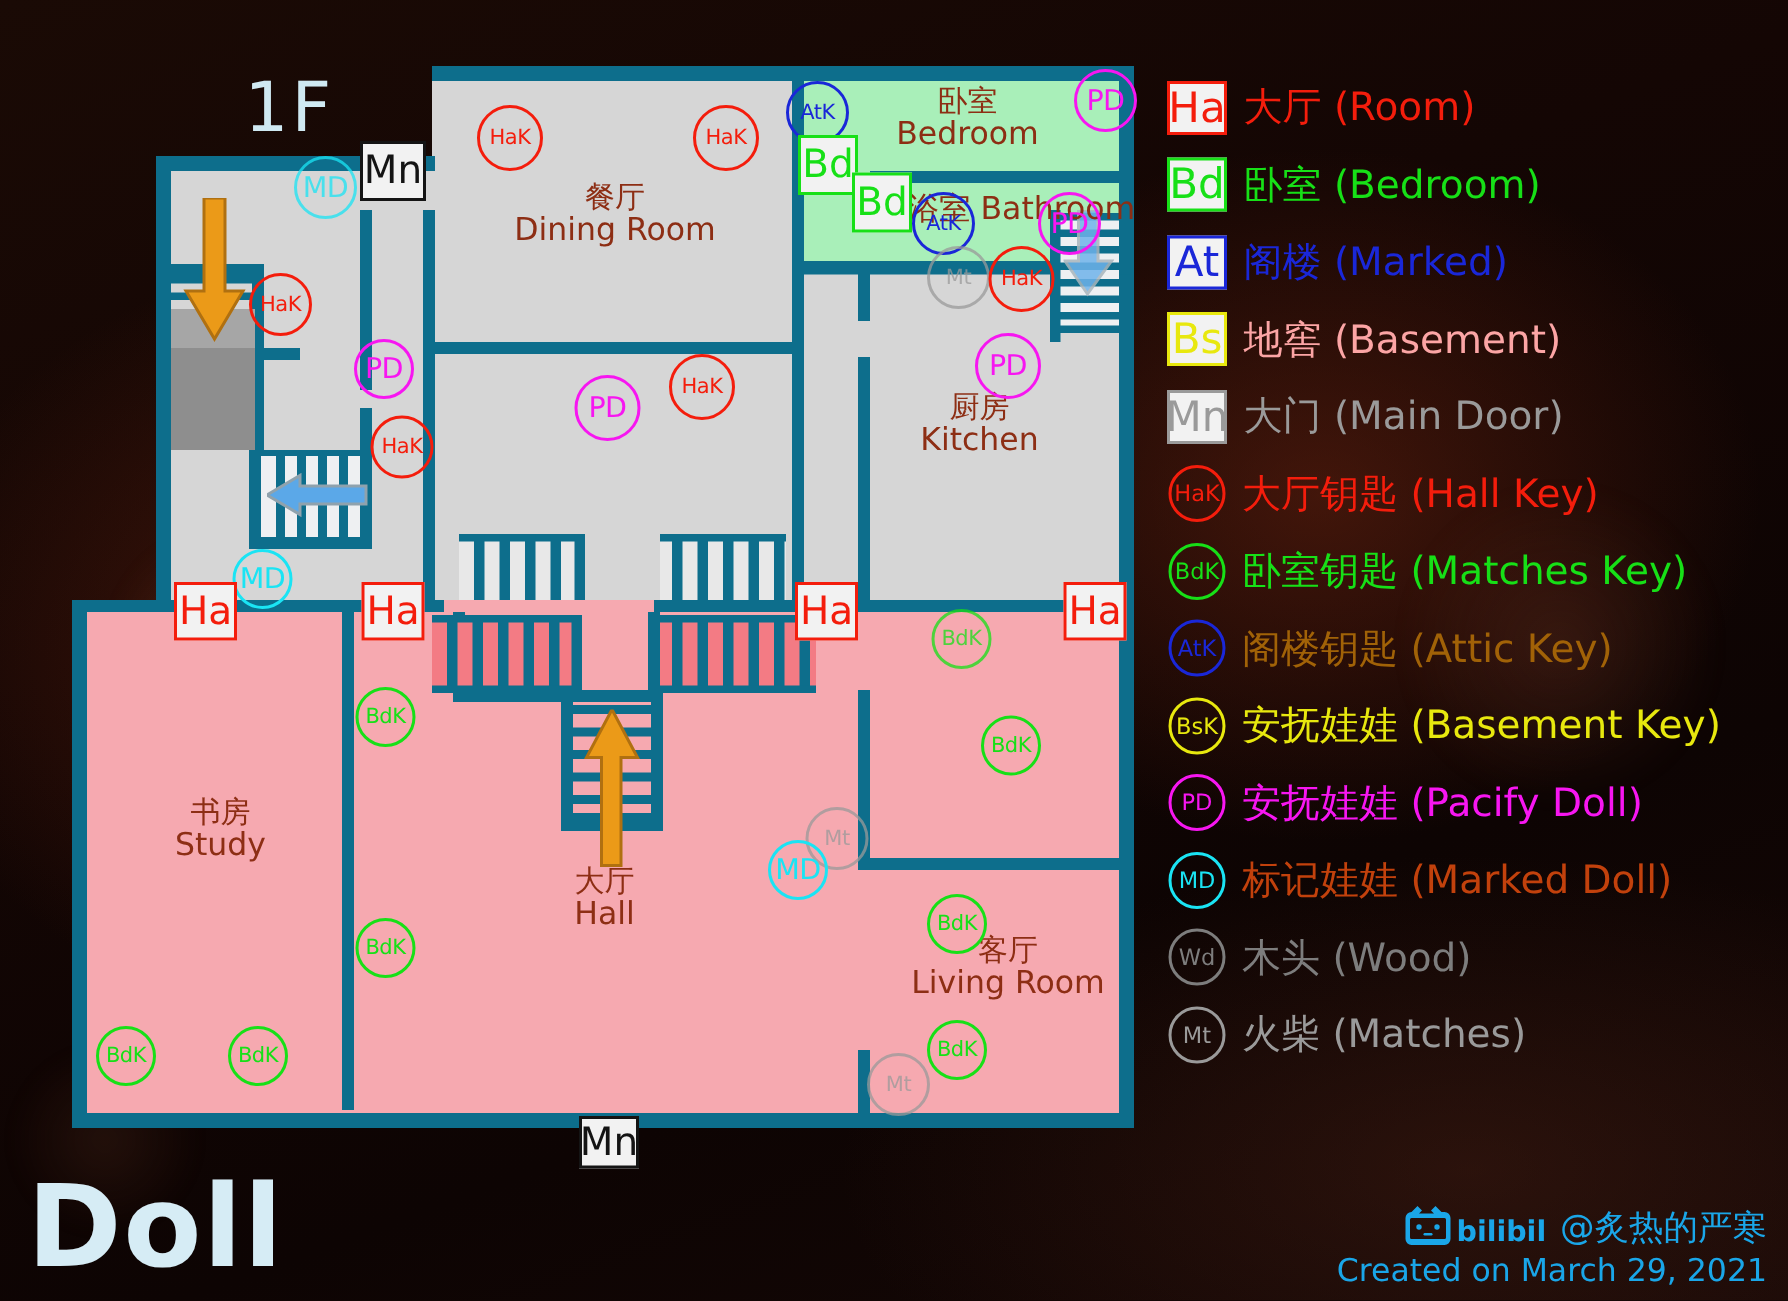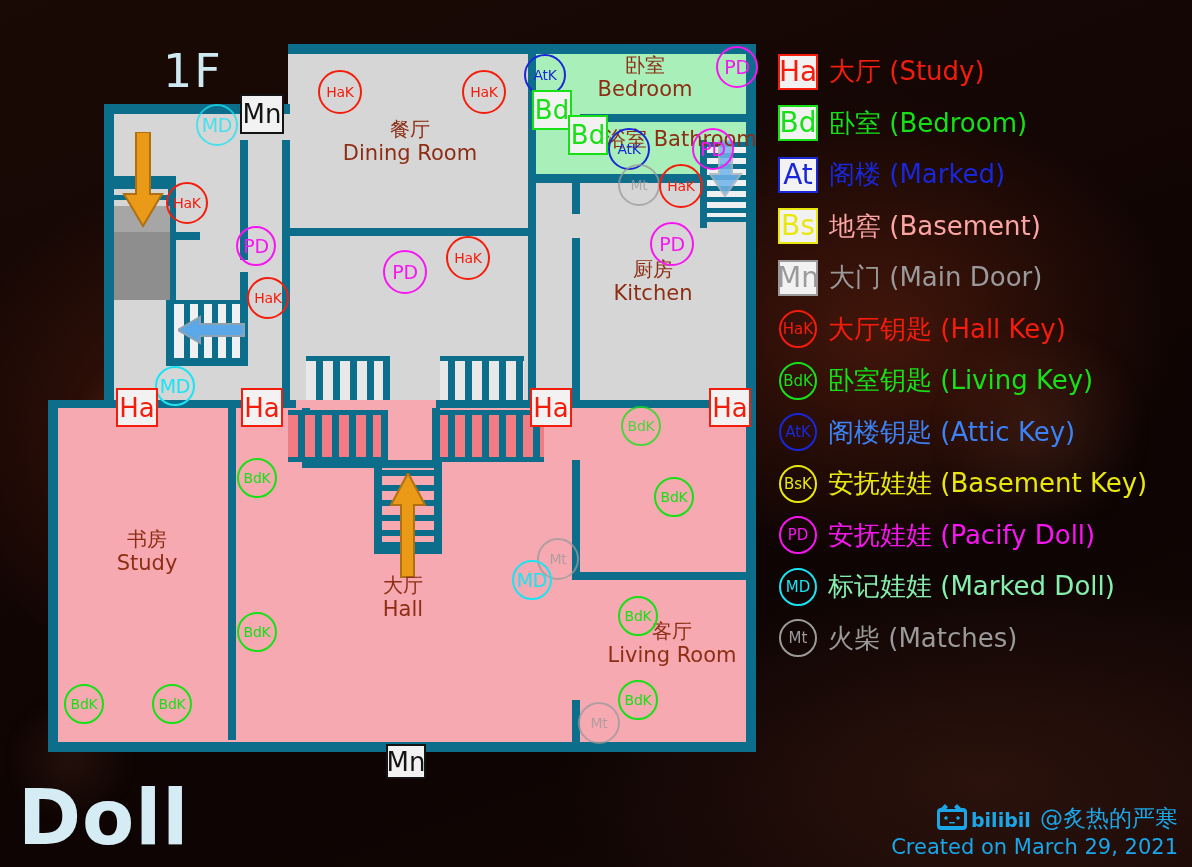--- a/index.html
+++ b/index.html
@@ -30,21 +30,21 @@
   
   #map{position:absolute;left:0;top:0;width:780px;height:790px;}
   .room{position:absolute;}
   .floor-grey{background:#d6d6d6;}
   .floor-pink{background:#f6a9b0;}
   .floor-green{background:#a9efb9;}
   .wall{position:absolute;background:#0d6e8c;}
   .watermark{position:absolute;color:rgba(255,255,255,.10);font-weight:bold;pointer-events:none;}
 
   .roomlabel{position:absolute;color:#8d2e14;text-align:center;line-height:1.12;white-space:nowrap;}
-  .roomlabel .cn{font-size:20px;display:block;font-family:Liberation Mono, monospace;}
+  .roomlabel .cn{font-size:20px;display:block;}
   .roomlabel .en{font-size:21px;display:block;}
   .roomlabel.inline{font-size:21px;}
 
   
   .mk{
     position:absolute;border-radius:50%;
     display:flex;align-items:center;justify-content:center;
     font-size:14px;font-weight:500;letter-spacing:-.3px;
     box-sizing:border-box;
   }
@@ -319,21 +319,21 @@
         <div class="dr dr-Ha" style="left: 241px; top: 388px; width: 42px; height: 39px;">Ha</div>
         <div class="dr dr-Ha" style="left: 530px; top: 388px; width: 42px; height: 39px;">Ha</div>
         <div class="dr dr-Ha" style="left: 709px; top: 388px; width: 42px; height: 39px;">Ha</div>
         <div class="dr dr-Mn" style="left: 386px; top: 744px; width: 40px; height: 35px;">Mn</div>
       </div>
   </div>
 
   <div id="legend">
       <div class="lg-row">
         <div class="lg-badge" style="border: 2px solid rgb(244, 29, 12); color: rgb(244, 29, 12);">Ha</div>
-        <div class="lg-text" style="color: rgb(244, 29, 12);">大厅 (Study)</div>
+        <div class="lg-text" style="color: rgb(244, 29, 12);">大厅 (Room)</div>
       </div>
       <div class="lg-row">
         <div class="lg-badge" style="border: 2px solid rgb(23, 224, 23); color: rgb(23, 224, 23);">Bd</div>
         <div class="lg-text" style="color: rgb(23, 224, 23);">卧室 (Bedroom)</div>
       </div>
       <div class="lg-row">
         <div class="lg-badge" style="border: 2px solid rgb(26, 39, 216); color: rgb(26, 39, 216);">At</div>
         <div class="lg-text" style="color: rgb(26, 39, 216);">阁楼 (Marked)</div>
       </div>
       <div class="lg-row">
@@ -343,37 +343,41 @@
       <div class="lg-row">
         <div class="lg-badge" style="border: 2px solid rgb(154, 154, 154); color: rgb(154, 154, 154);">Mn</div>
         <div class="lg-text" style="color: rgb(154, 154, 154);">大门 (Main Door)</div>
       </div>
       <div class="lg-row">
         <div class="lg-circ" style="border: 2px solid rgb(244, 29, 12); color: rgb(244, 29, 12);">HaK</div>
         <div class="lg-text" style="color: rgb(244, 29, 12);">大厅钥匙 (Hall Key)</div>
       </div>
       <div class="lg-row">
         <div class="lg-circ" style="border: 2px solid rgb(23, 224, 23); color: rgb(23, 224, 23);">BdK</div>
-        <div class="lg-text" style="color: rgb(23, 224, 23);">卧室钥匙 (Living Key)</div>
+        <div class="lg-text" style="color: rgb(23, 224, 23);">卧室钥匙 (Matches Key)</div>
       </div>
       <div class="lg-row">
         <div class="lg-circ" style="border: 2px solid rgb(26, 39, 216); color: rgb(26, 39, 216);">AtK</div>
-        <div class="lg-text" style="color: #3b82f6;">阁楼钥匙 (Attic Key)</div>
+        <div class="lg-text" style="color: #a16207;">阁楼钥匙 (Attic Key)</div>
       </div>
       <div class="lg-row">
         <div class="lg-circ" style="border: 2px solid rgb(232, 232, 14); color: rgb(232, 232, 14);">BsK</div>
         <div class="lg-text" style="color: rgb(232, 232, 14);">安抚娃娃 (Basement Key)</div>
       </div>
       <div class="lg-row">
         <div class="lg-circ" style="border: 2px solid rgb(247, 22, 241); color: rgb(247, 22, 241);">PD</div>
         <div class="lg-text" style="color: rgb(247, 22, 241);">安抚娃娃 (Pacify Doll)</div>
       </div>
       <div class="lg-row">
         <div class="lg-circ" style="border: 2px solid rgb(26, 228, 244); color: rgb(26, 228, 244);">MD</div>
-        <div class="lg-text" style="color: #86efac;">标记娃娃 (Marked Doll)</div>
+        <div class="lg-text" style="color: #c2410c;">标记娃娃 (Marked Doll)</div>
+      </div>
+      <div class="lg-row">
+        <div class="lg-circ" style="border: 2px solid rgb(125, 125, 125); color: rgb(125, 125, 125);">Wd</div>
+        <div class="lg-text" style="color: rgb(125, 125, 125);">木头 (Wood)</div>
       </div>
       <div class="lg-row">
         <div class="lg-circ" style="border: 2px solid rgb(154, 154, 154); color: rgb(154, 154, 154);">Mt</div>
         <div class="lg-text" style="color: rgb(154, 154, 154);">火柴 (Matches)</div>
       </div>
     </div>
 
   <div id="credit">
     <div class="bili-line">
       <svg class="bili-logo" width="96" height="30" viewBox="0 0 96 30">

